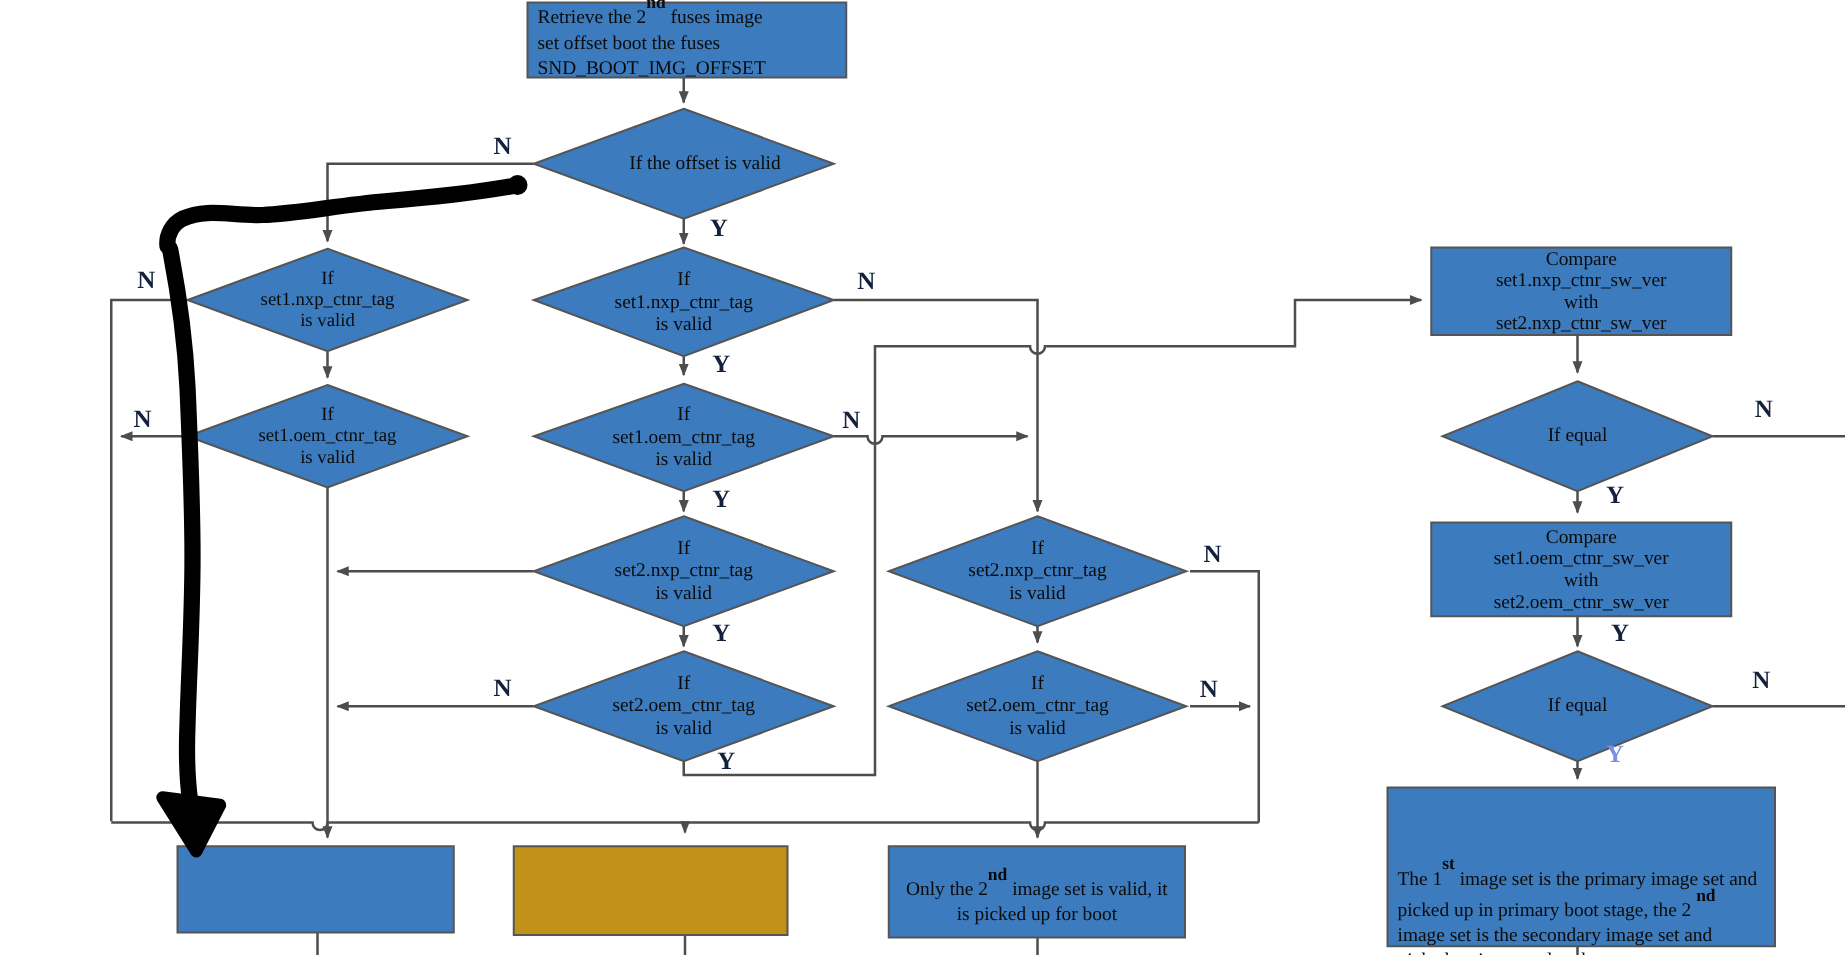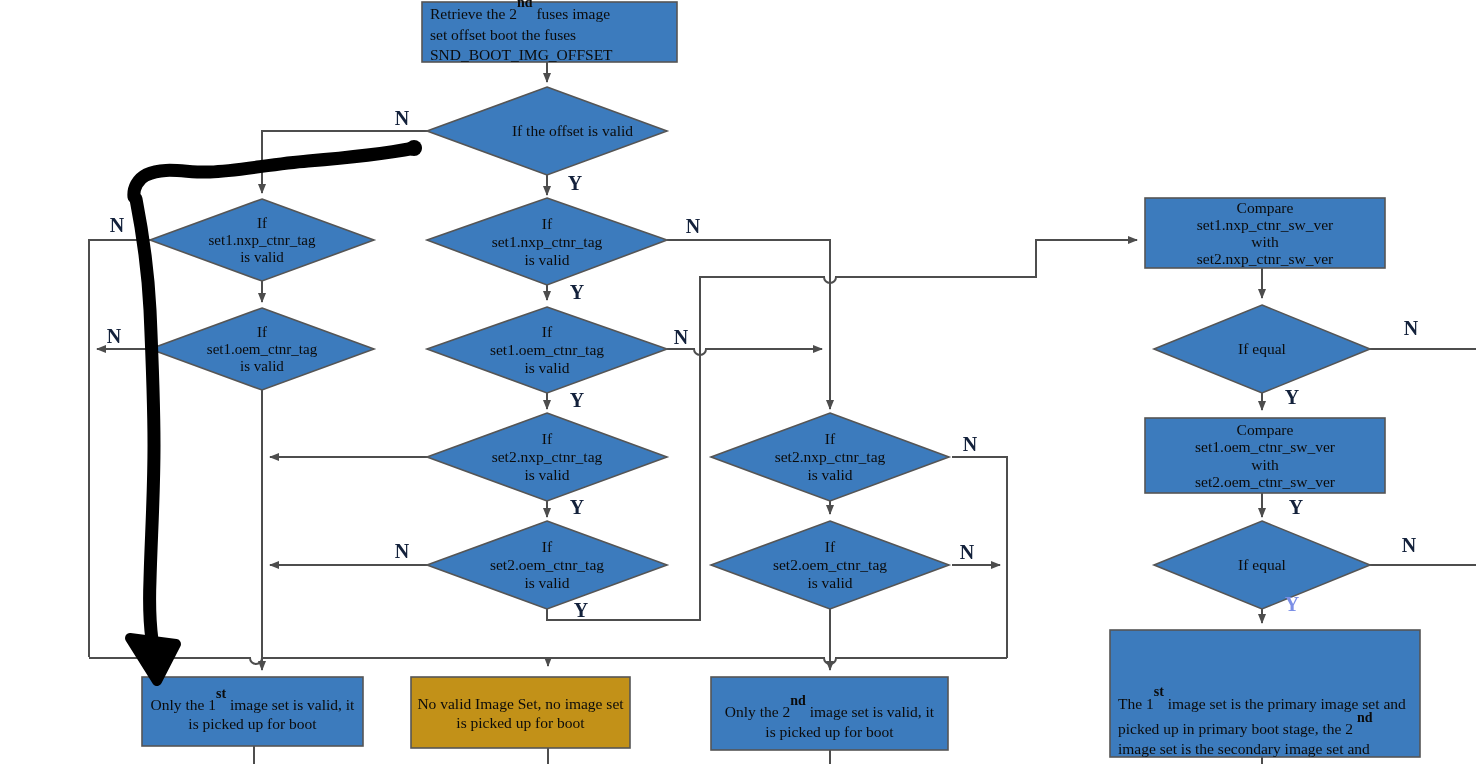--- a/index.html
+++ b/index.html
@@ -104,21 +104,21 @@
   </svg>
 
   <div class="node-text left-al" style="left:430px;top:2px;width:244px;height:60px;line-height:20px;">
     <div>
       <div><span>Retrieve the 2</span><sup class="sp">nd</sup><span> fuses image</span></div>
       <div>set offset boot the fuses</div>
       <div>SND_BOOT_IMG_OFFSET</div>
     </div>
   </div>
 
-  <div class="node-text" style="left:433px;top:87px;width:200px;height:88px;justify-content:flex-end;">
+  <div class="node-text" style="left:464px;top:87px;width:200px;height:88px;">
       <span class="pre">If the offset is valid</span>
     </div>
 
   <div class="node-text" style="left:152px;top:199px;width:220px;height:82px;font-size:15px;line-height:17px;">
       <span class="pre">If
 set1.nxp_ctnr_tag
 is valid</span>
     </div>
   <div class="node-text" style="left:152px;top:308px;width:220px;height:82px;font-size:15px;line-height:17px;">
       <span class="pre">If
@@ -170,26 +170,20 @@
   <div class="node-text" style="left:1145px;top:418px;width:240px;height:75px;line-height:17.5px;">
       <span class="pre">Compare
 set1.oem_ctnr_sw_ver
 with
 set2.oem_ctnr_sw_ver</span>
     </div>
   <div class="node-text" style="left:1154px;top:521px;width:216px;height:88px;">
       <span class="pre">If equal</span>
     </div>
 
-  <div class="node-text" style="left:148px;top:677px;width:209px;height:69px;line-height:19px;">
-    <span><span>Only the 1</span><sup class="sp">st</sup><span> image set is valid, it is picked up for boot</span></span>
-  </div>
-  <div class="node-text" style="left:416px;top:677px;width:209px;height:71px;line-height:19px;">
-    <span>No valid Image Set, no image set is picked up for boot</span>
-  </div>
   <div class="node-text" style="left:722px;top:677px;width:215px;height:84px;line-height:19px;">
     <span><span>Only the 2</span><sup class="sp">nd</sup><span> image set is valid, it is picked up for boot</span></span>
   </div>
 
   <div class="node-text left-al" style="left:1118px;top:632px;width:296px;height:123px;line-height:20px;align-items:flex-end;margin-top:24px;">
     <span><span>The 1</span><sup class="sp">st</sup><span> image set is the primary image set and picked up in primary boot stage, the 2 </span><sup class="sp">nd</sup><span> image set is the secondary image set and picked up in secondary boot stage.</span></span>
   </div>
 
   <span class="edge-label" style="left:402px;top:118px;">N</span>
   <span class="edge-label" style="left:117px;top:225px;">N</span>

